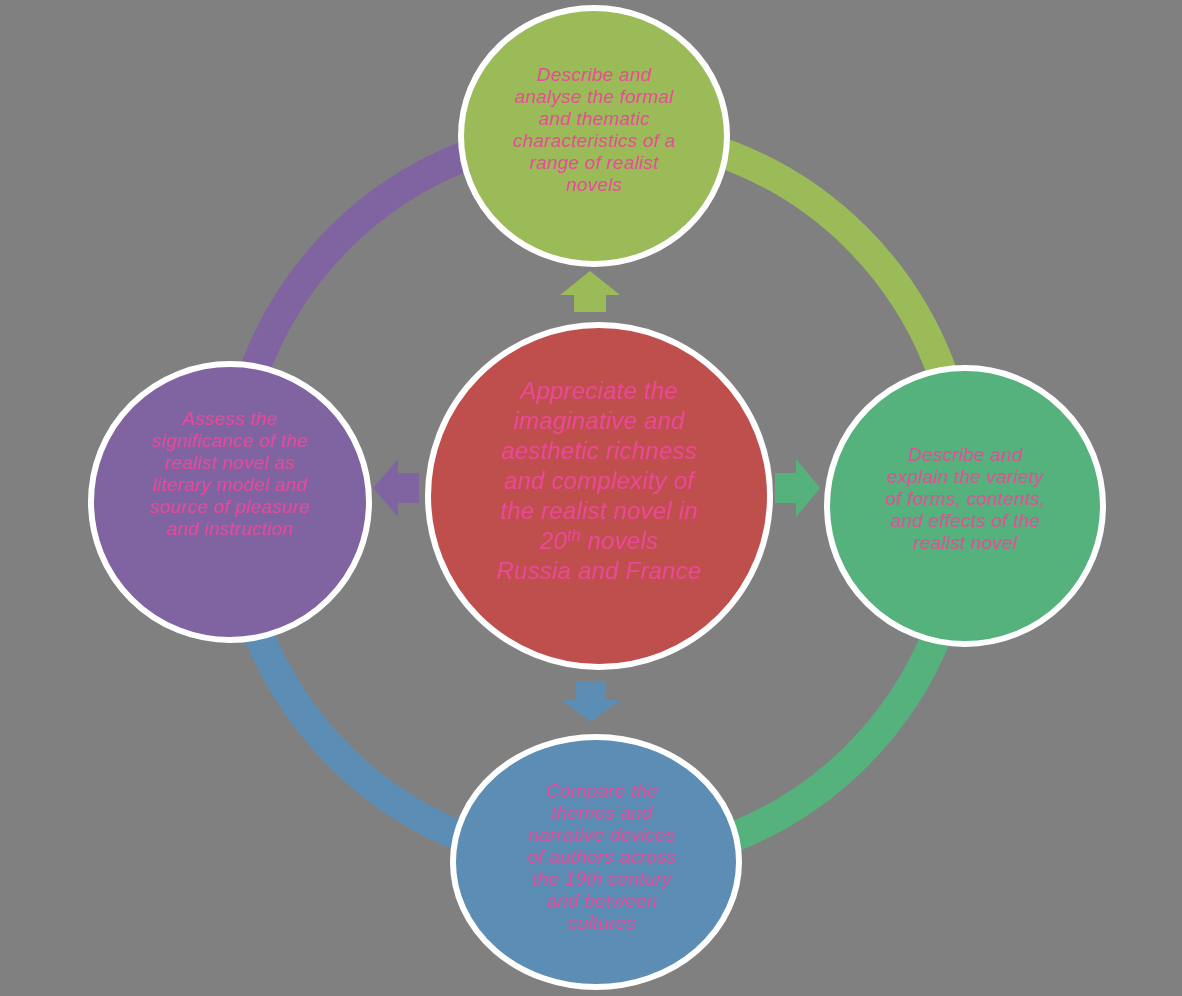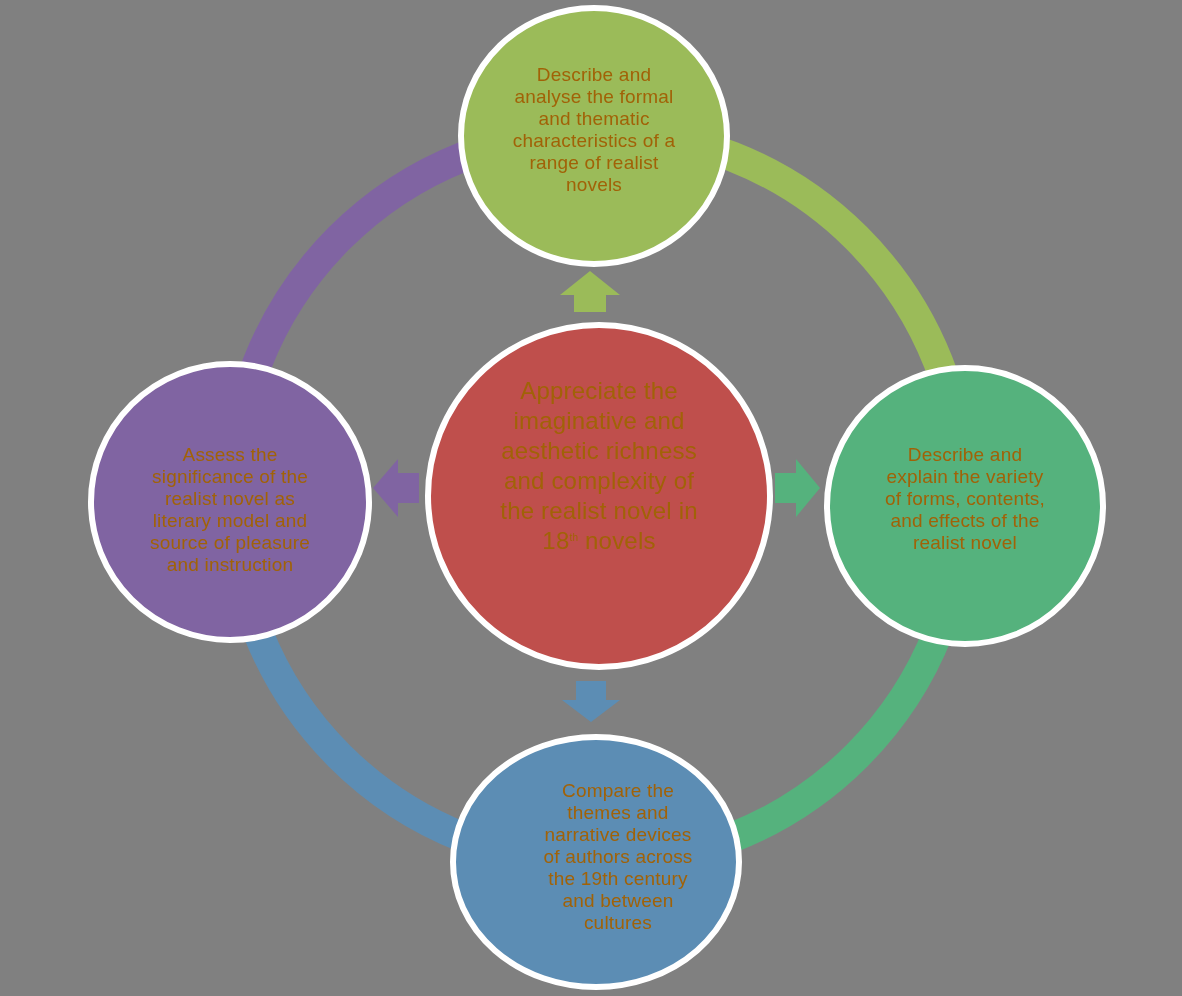--- a/index.html
+++ b/index.html
@@ -9,33 +9,34 @@
     height: 996px;
     overflow: hidden;
     font-family: "Liberation Sans", sans-serif;
   }
   .stage svg { position: absolute; left: 0; top: 0; }
   .arc { fill: none; stroke-width: 30; }
   .bubble { stroke: #ffffff; stroke-width: 6; }
   .block-arrow { stroke: none; }
   .label {
     position: absolute;
-    color: #a16207;
+    color: #ec4899;
     text-align: center;
     font-size: 19px;
     line-height: 22px;
     letter-spacing: 0.2px;
+    font-style: italic;
   }
   .center-label {
     font-size: 24px;
     line-height: 30px;
     letter-spacing: 0.2px;
   }
   .center-label sup {
-    font-size: 10px;
+    font-size: 16px;
     line-height: 0;
     vertical-align: 8px;
   }
 </style>
 </head>
 <body>
 
 <div class="stage">
   <svg width="1182" height="996" viewBox="0 0 1182 996">
 
@@ -54,23 +55,24 @@
     <ellipse class="bubble" cx="594" cy="136" rx="133" ry="128" fill="#9BBB59"></ellipse>
     <ellipse class="bubble" cx="965" cy="506" rx="138" ry="138" fill="#55B27D"></ellipse>
     <ellipse class="bubble" cx="596" cy="862" rx="143" ry="125" fill="#5C8DB4"></ellipse>
     <ellipse class="bubble" cx="230" cy="502" rx="139" ry="138" fill="#8064A2"></ellipse>
 
     <circle class="bubble" cx="599" cy="496" r="171" fill="#BF4F4C"></circle>
   </svg>
 
   <div class="label center-label" style="left:449px; top:376px; width:300px;">
     <div>Appreciate the<br>imaginative and<br>aesthetic richness<br>and complexity of<br>the realist novel in</div>
-    <div><span>18</span><sup>th</sup><span> novels</span></div>
+    <div><span>20</span><sup>th</sup><span> novels</span></div>
+    <div>Russia and France</div>
   </div>
 
   <div class="label" style="left:464px; top:64px; width:260px;">Describe and<br>analyse the formal<br>and thematic<br>characteristics of a<br>range of realist<br>novels</div>
 
   <div class="label" style="left:835px; top:444px; width:260px;">Describe and<br>explain the variety<br>of forms, contents,<br>and effects of the<br>realist novel</div>
 
-  <div class="label" style="left:488px; top:780px; width:260px;">Compare the<br>themes and<br>narrative devices<br>of authors across<br>the 19th century<br>and between<br>cultures</div>
+  <div class="label" style="left:472px; top:780px; width:260px;">Compare the<br>themes and<br>narrative devices<br>of authors across<br>the 19th century<br>and between<br>cultures</div>
 
-  <div class="label" style="left:100px; top:444px; width:260px;">Assess the<br>significance of the<br>realist novel as<br>literary model and<br>source of pleasure<br>and instruction</div>
+  <div class="label" style="left:100px; top:408px; width:260px;">Assess the<br>significance of the<br>realist novel as<br>literary model and<br>source of pleasure<br>and instruction</div>
 </div>
 
 </body></html>

